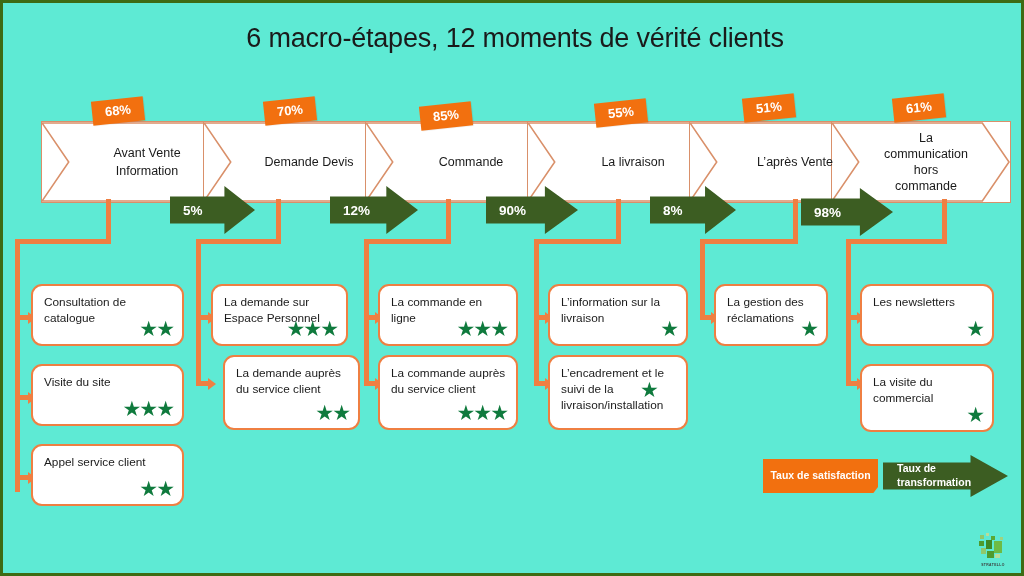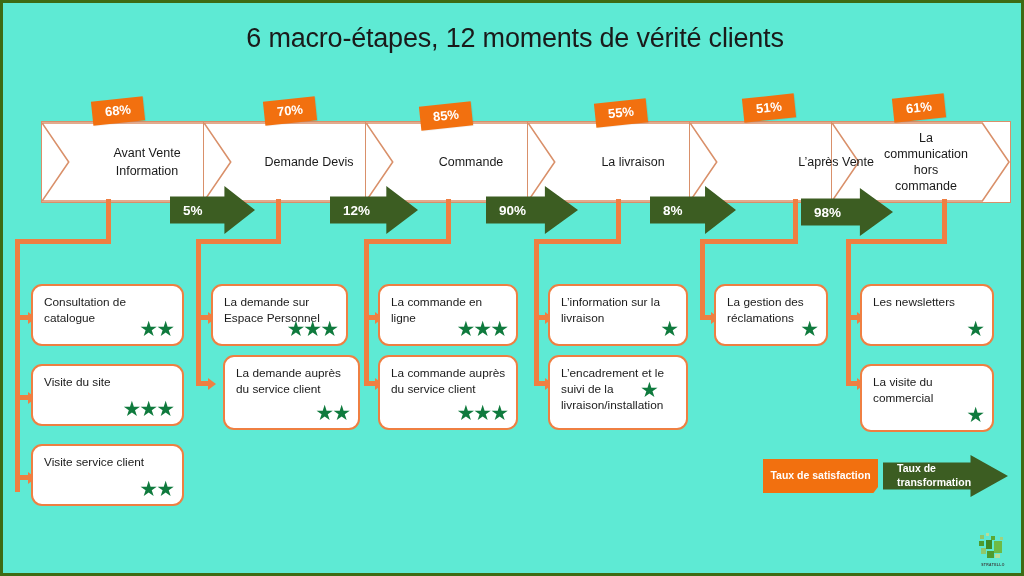--- a/index.html
+++ b/index.html
@@ -199,21 +199,21 @@
       <div class="ctxt">Commande</div>
     </div>
 
     <div class="chev" style="left:524px; width:200px;">
       <svg viewBox="0 0 200 82" preserveAspectRatio="none">
         <polygon points="0,1 172,1 199,41 172,81 0,81 27,41" fill="#ffffff" stroke="#d9906a" stroke-width="1.6"></polygon>
       </svg>
       <div class="ctxt">La livraison</div>
     </div>
 
-    <div class="chev" style="left:686px; width:200px;justify-content:flex-end;">
+    <div class="chev" style="left:686px; width:200px;">
       <svg viewBox="0 0 200 82" preserveAspectRatio="none">
         <polygon points="0,1 172,1 199,41 172,81 0,81 27,41" fill="#ffffff" stroke="#d9906a" stroke-width="1.6"></polygon>
       </svg>
       <div class="ctxt">L’après Vente</div>
     </div>
 
     <div class="chev" style="left:828px; width:180px;">
       <svg viewBox="0 0 180 82" preserveAspectRatio="none">
         <polygon points="0,1 152,1 179,41 152,81 0,81 27,41" fill="#ffffff" stroke="#d9906a" stroke-width="1.6"></polygon>
       </svg>
@@ -246,21 +246,21 @@
 
   <div class="card" style="left:28px; top:281px; width:153px; height:62px;">
     <div class="ctext">Consultation de catalogue</div>
     <div class="stars">★★</div>
   </div>
   <div class="card" style="left:28px; top:361px; width:153px; height:62px;">
     <div class="ctext">Visite du site</div>
     <div class="stars">★★★</div>
   </div>
   <div class="card" style="left:28px; top:441px; width:153px; height:62px;">
-    <div class="ctext">Visite service client</div>
+    <div class="ctext">Appel service client</div>
     <div class="stars">★★</div>
   </div>
 
   <div class="card" style="left:208px; top:281px; width:137px; height:62px;">
     <div class="ctext">La demande sur Espace Personnel</div>
     <div class="stars">★★★</div>
   </div>
   <div class="card" style="left:220px; top:352px; width:137px; height:75px;">
     <div class="ctext">La demande auprès du service client</div>
     <div class="stars">★★</div>

